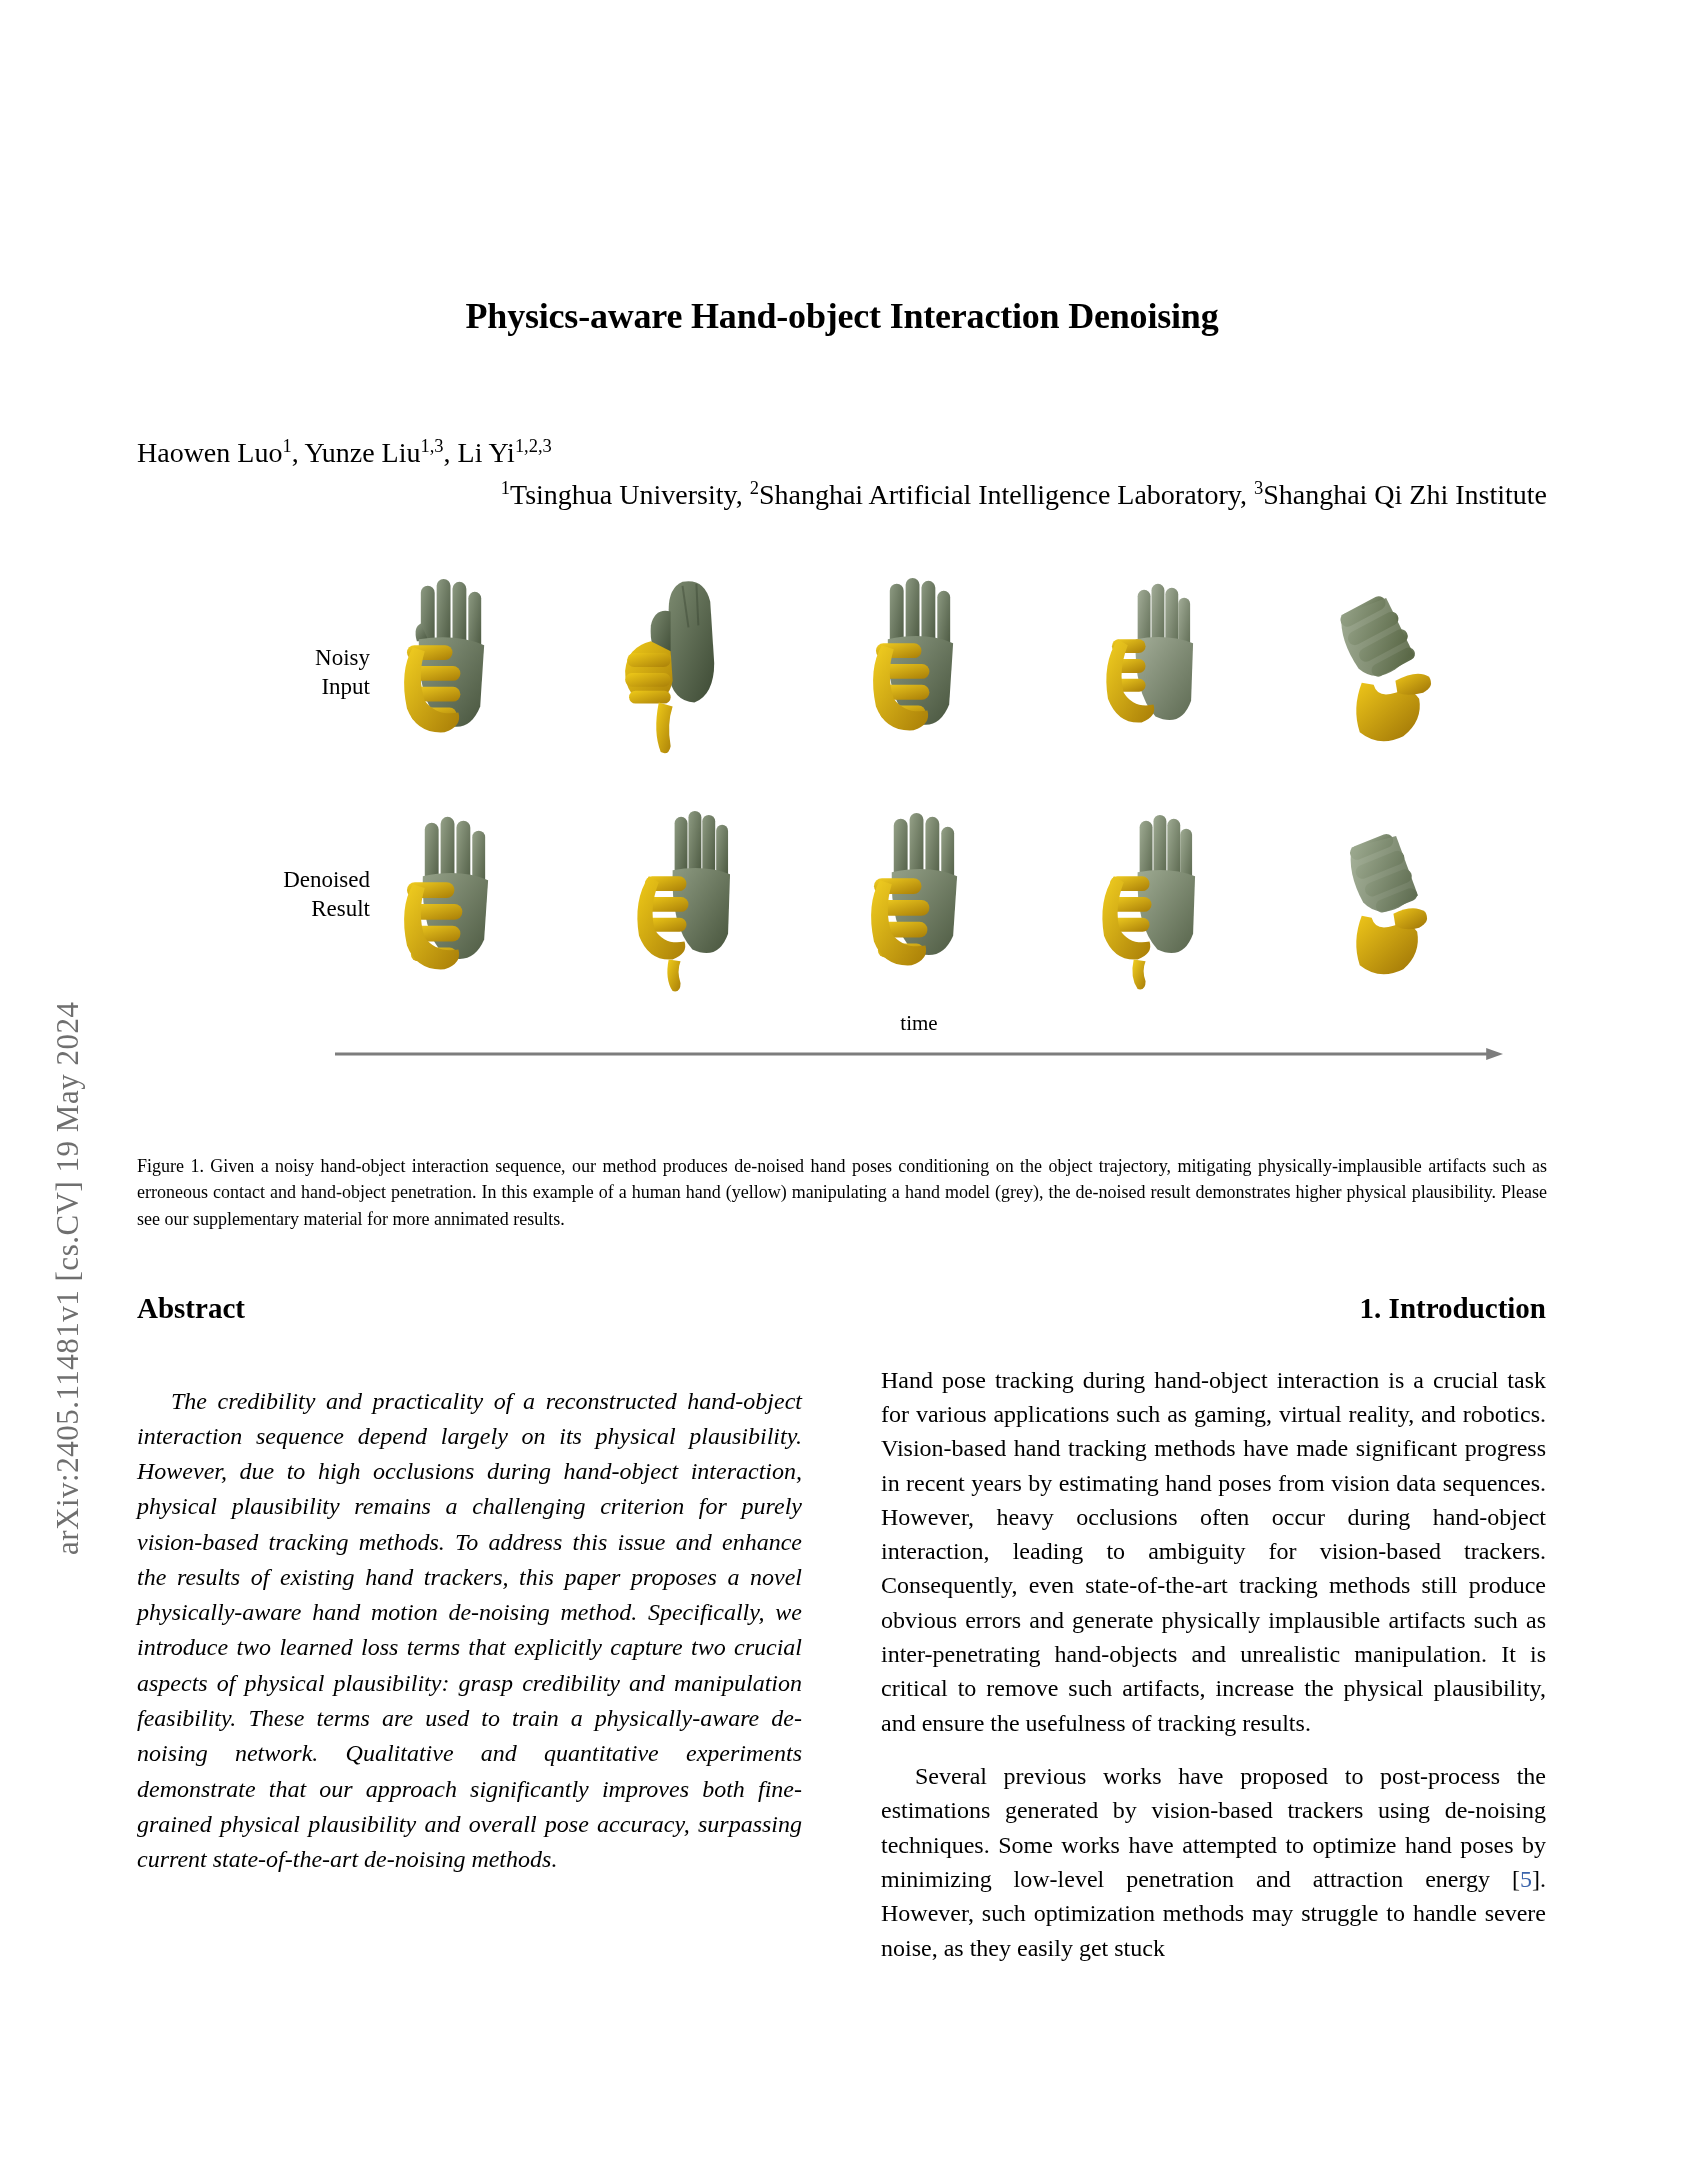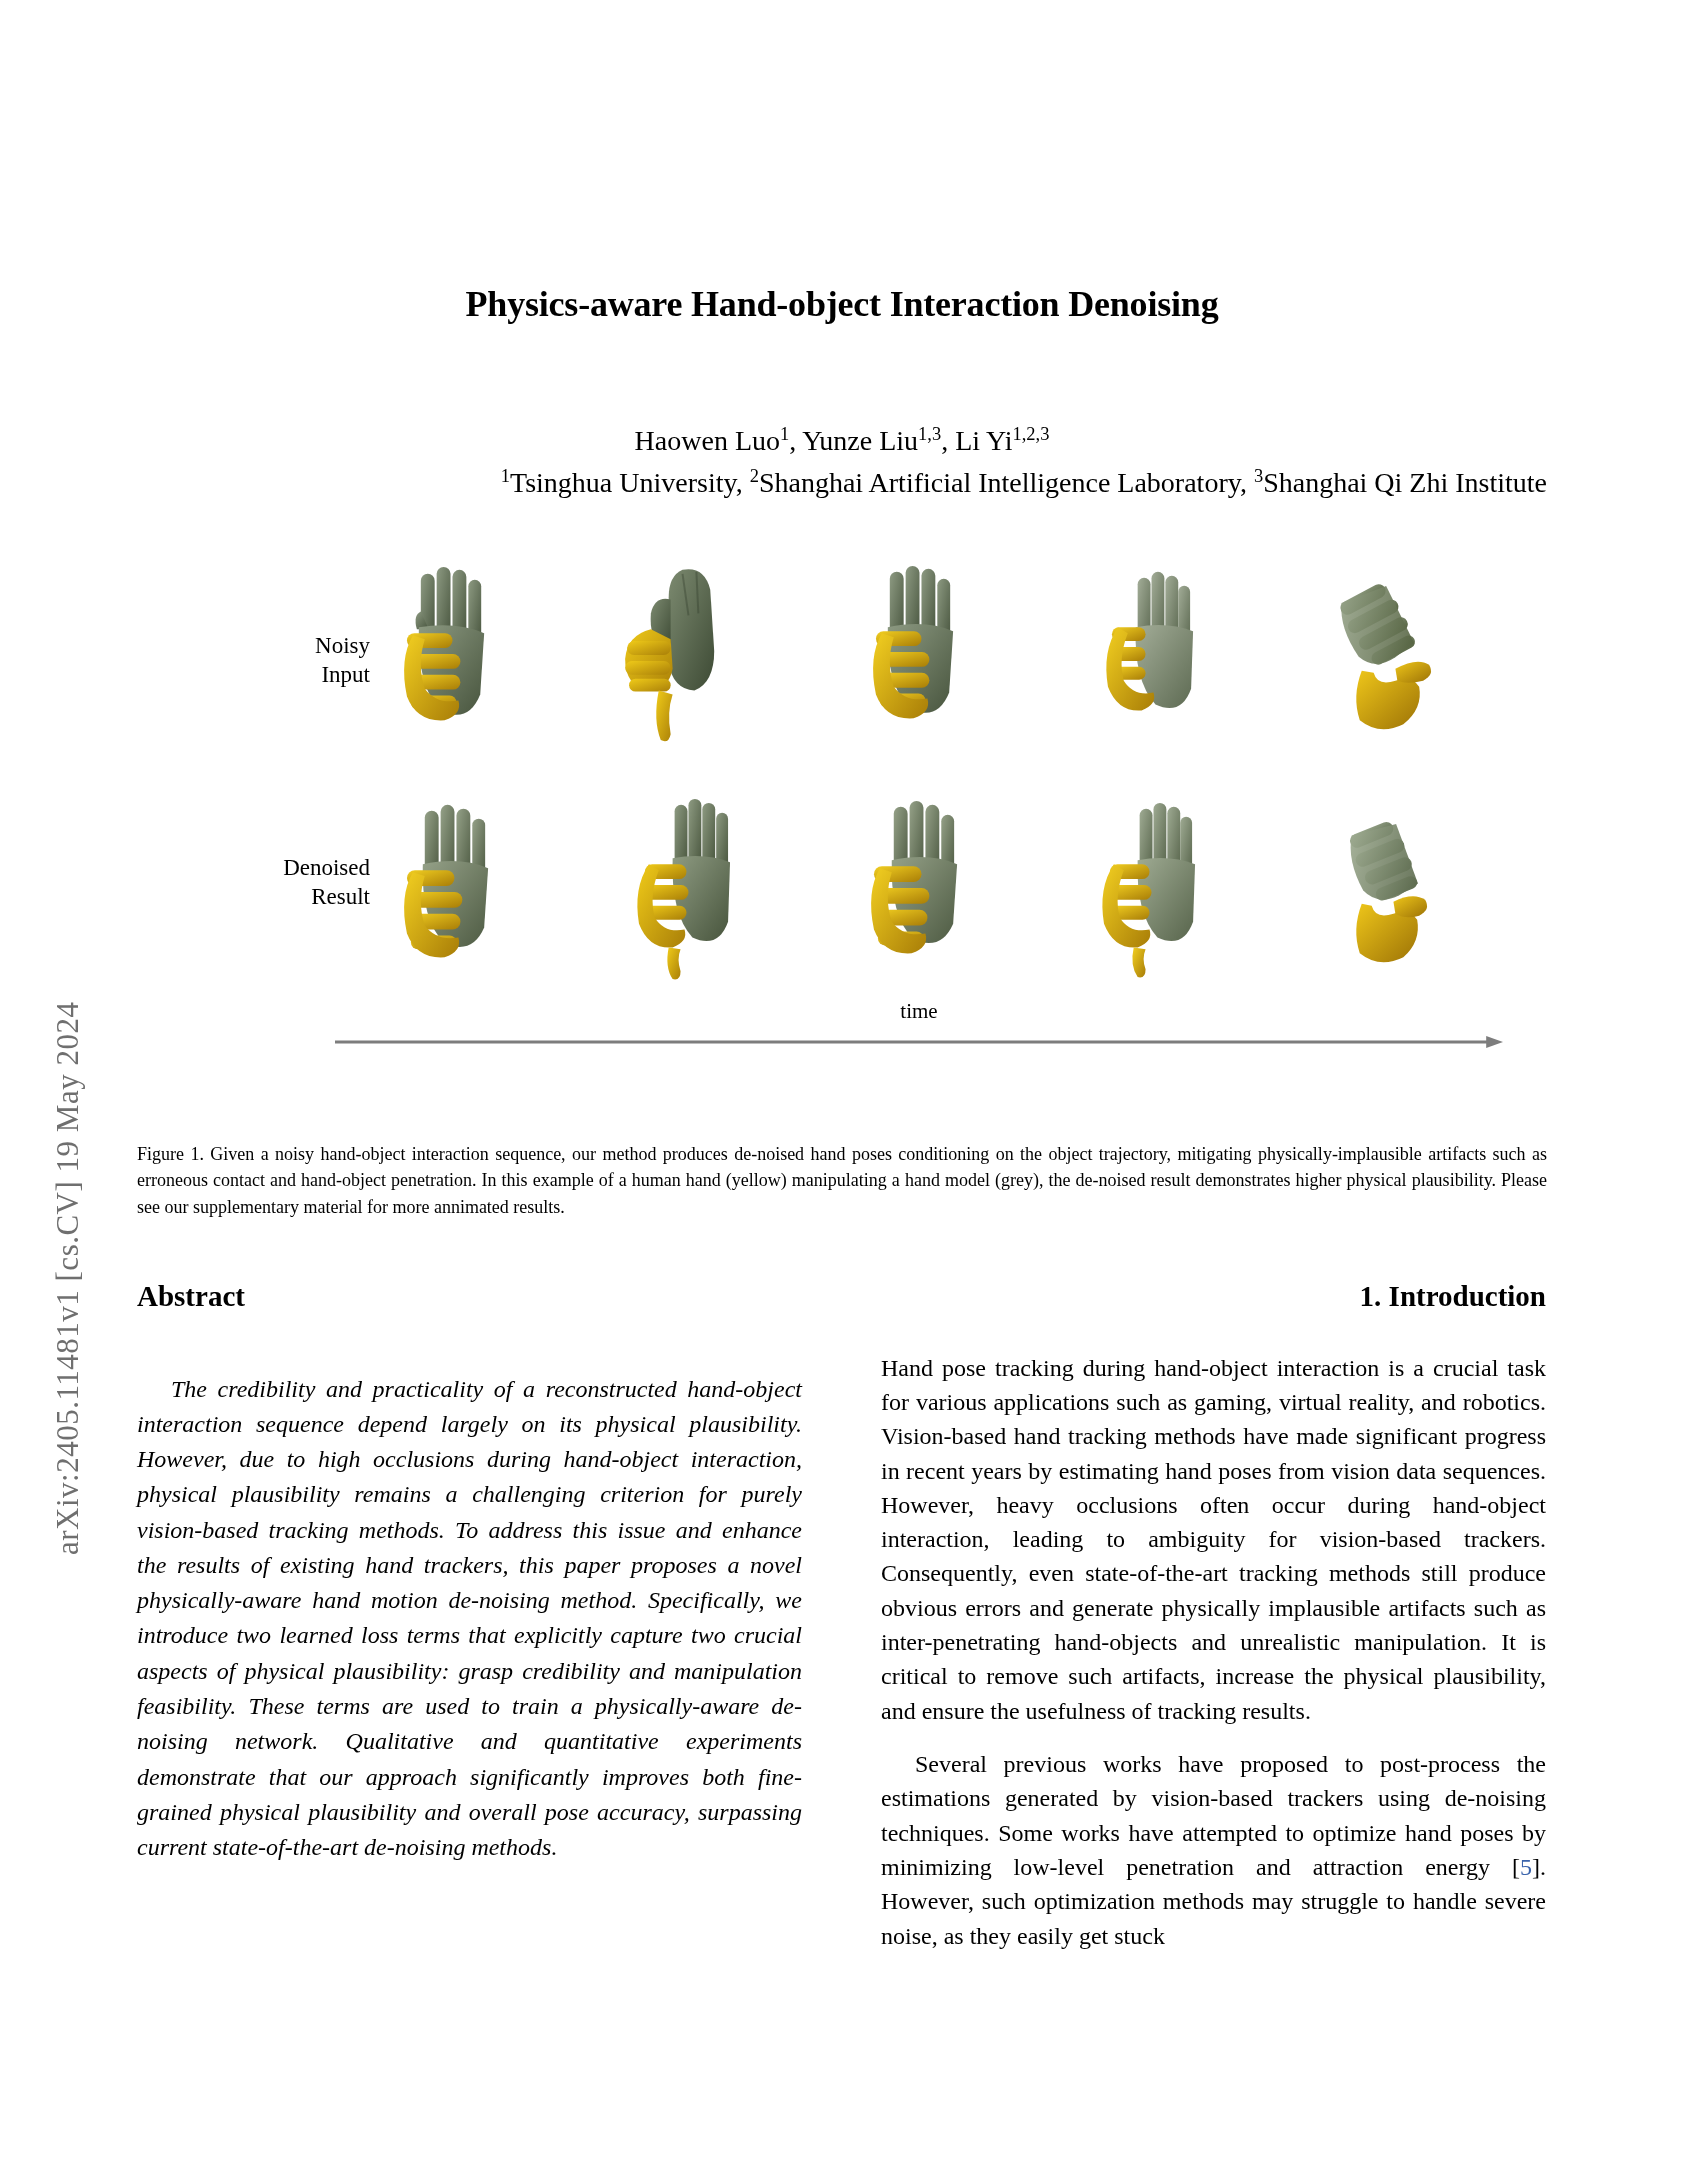--- a/index.html
+++ b/index.html
@@ -37,21 +37,21 @@
     left: -1030px;
     top: 0;
     width: 1030px;
     text-align: left;
   }
 
   
   .page {
     position: absolute;
     left: 137px;
-    top: 4px;
+    top: 16px;
     width: 1410px;
     height: 1922px;
     font-family: Liberation Serif, serif;
   }
 
   
   .title {
     position: absolute;
     left: 0;
     top: 279px;
@@ -59,21 +59,21 @@
     text-align: center;
     font-size: 36px;
     font-weight: bold;
     letter-spacing: -0.2px;
   }
   .authors {
     position: absolute;
     left: 0;
     top: 421px;
     width: 1410px;
-    text-align: center;
+    text-align: left;
     font-size: 28px;
   }
   .affils {
     position: absolute;
     left: 0;
     top: 463px;
     width: 1410px;
     text-align: right;
     font-size: 28px;
   }

